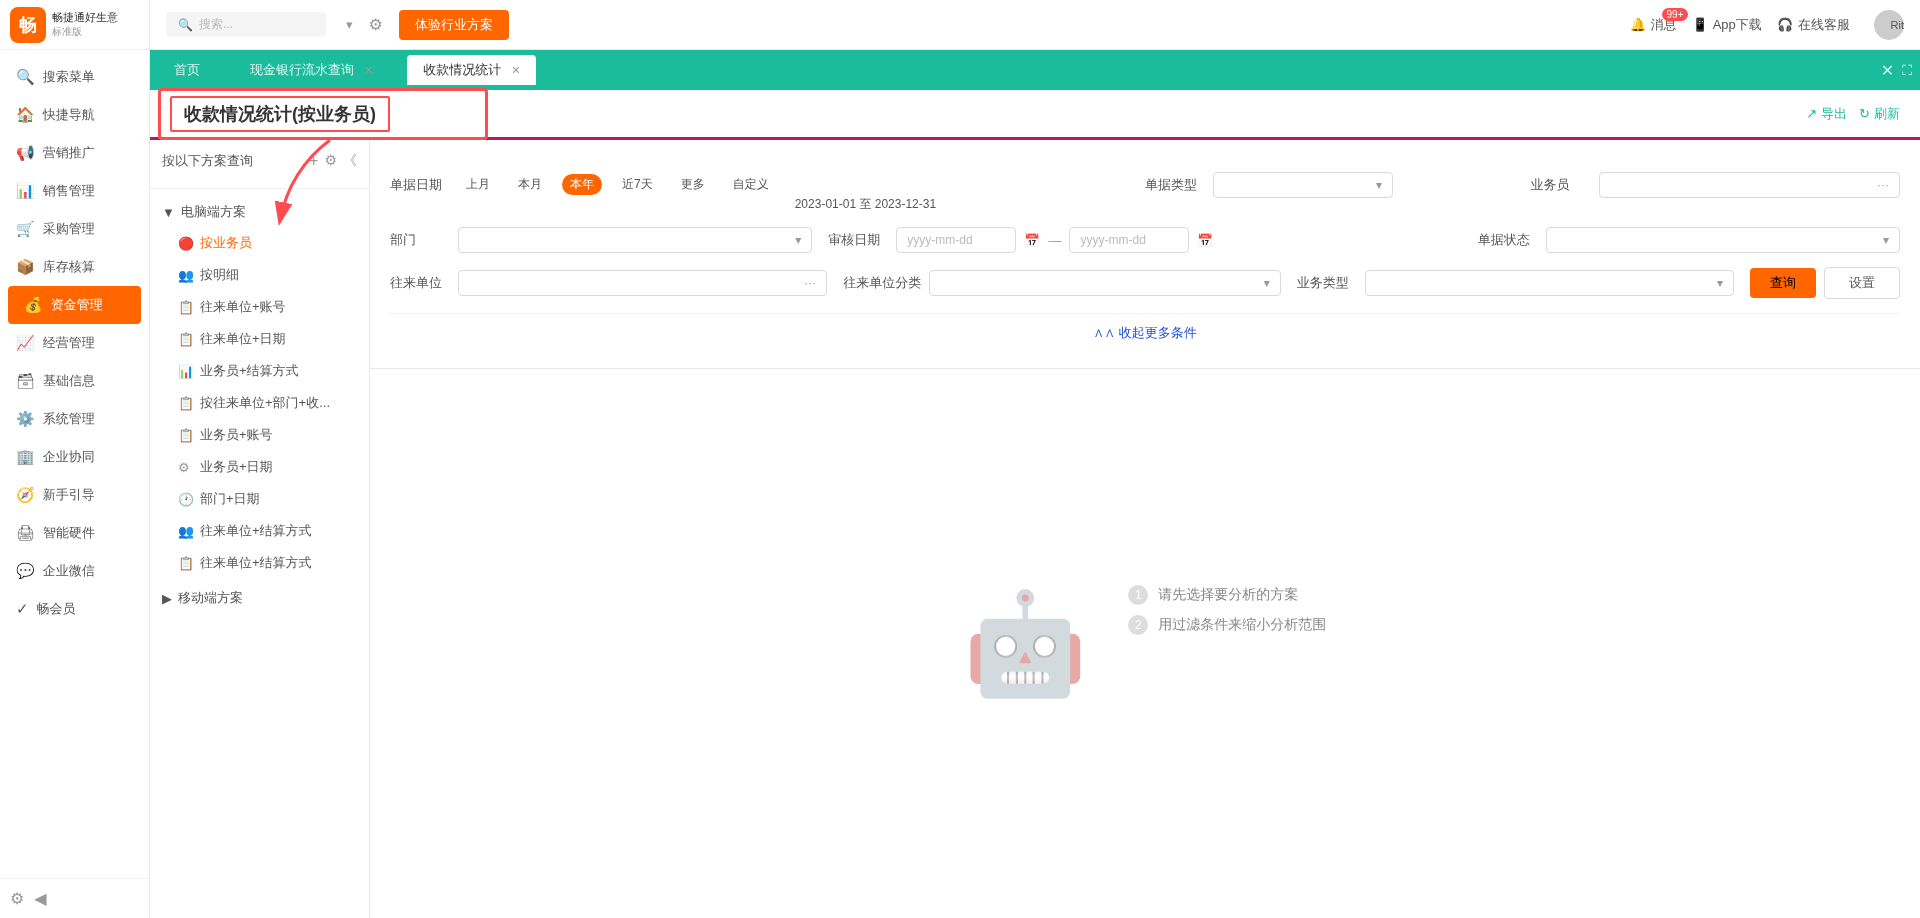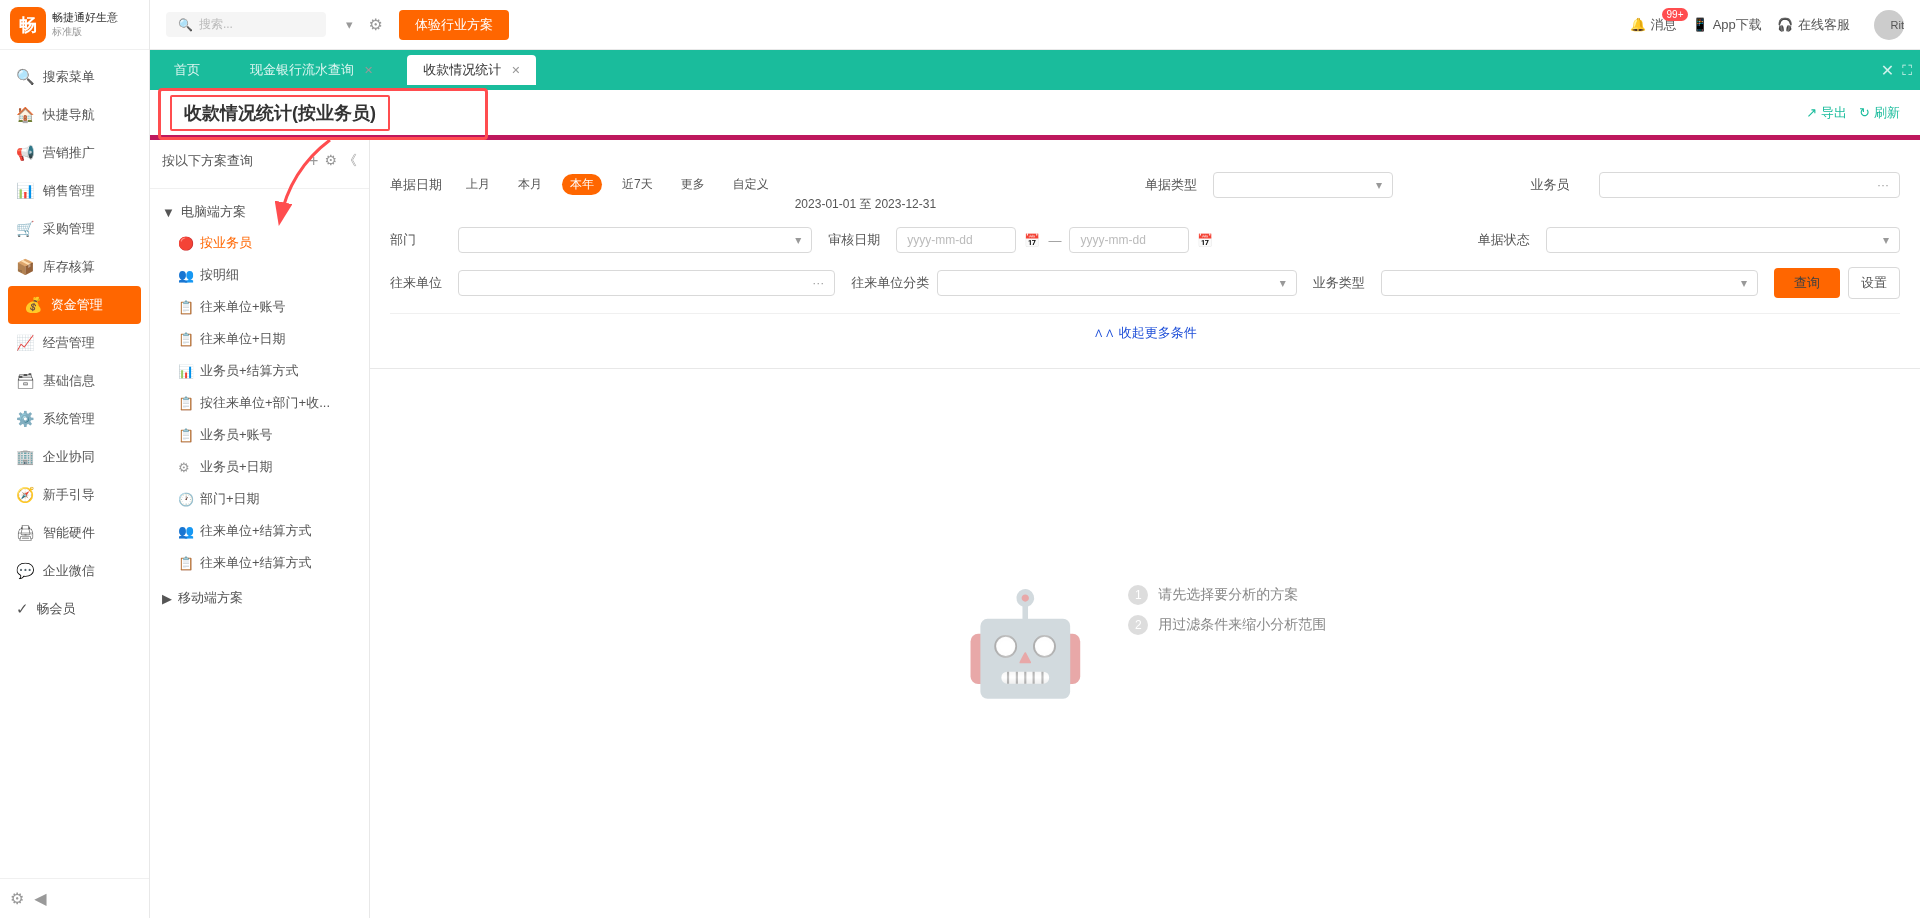--- a/index.html
+++ b/index.html
@@ -71,21 +71,21 @@
     }
     .tab {
       display: flex; align-items: center; padding: 6px 16px; border-radius: 4px 4px 0 0;
       cursor: pointer; color: rgba(255,255,255,0.85); font-size: 13px; gap: 6px;
     }
     .tab.active { background: #fff; color: #333; border-radius: 4px 4px 0 0; }
     .tab-close { font-size: 11px; color: #999; cursor: pointer; margin-left: 4px; }
 
     
     .page-header {
-      height: 50px; background: #fff; border-bottom: 5px solid #be185d;
+      height: 50px; background: #fff; border-bottom: 3px solid #be185d;
       display: flex; align-items: center; padding: 0 20px; justify-content: space-between; text-align: center;
     }
     .page-title {
       font-size: 18px; font-weight: bold; color: #333;
       border: 2px solid #ff4d4f; padding: 4px 12px; border-radius: 2px;
     }
     .page-actions { display: flex; align-items: center; gap: 12px; }
     .action-btn {
       display: flex; align-items: center; gap: 4px; cursor: pointer; color: #1abc9c; font-size: 13px;
     }
@@ -460,22 +460,22 @@
             </div>
           </div>
           <div class="filter-item">
             <span class="filter-label">业务类型</span>
             <div class="filter-select" style="flex:1;">
               <span></span>
               <span class="arrow">▾</span>
             </div>
           </div>
           <div style="display:flex;gap:8px;align-items:center;flex-shrink:0;">
-            <button style="background:#ff6600;color:#404040;border:none;border-radius:4px;padding:6px 20px;cursor:pointer;font-size:13px;">查询</button>
-            <button style="background:#fff;color:#555;border:1px solid #d9d9d9;border-radius:4px;padding:6px 12px;cursor:pointer;font-size:13px;">设置</button>
+            <button style="background:#ff6600;color:#000000;border:none;border-radius:4px;padding:6px 20px;cursor:pointer;font-size:13px;">查询</button>
+            <button style="background:#fff;color:#555;border:1px solid #d9d9d9;border-radius:4px;padding:6px 24px;cursor:pointer;font-size:13px;">设置</button>
           </div>
         </div>
 
         <div class="collapse-bar">
           <span>∧∧</span>
           <span>收起更多条件</span>
         </div>
       </div>
 
       <div class="empty-area">

